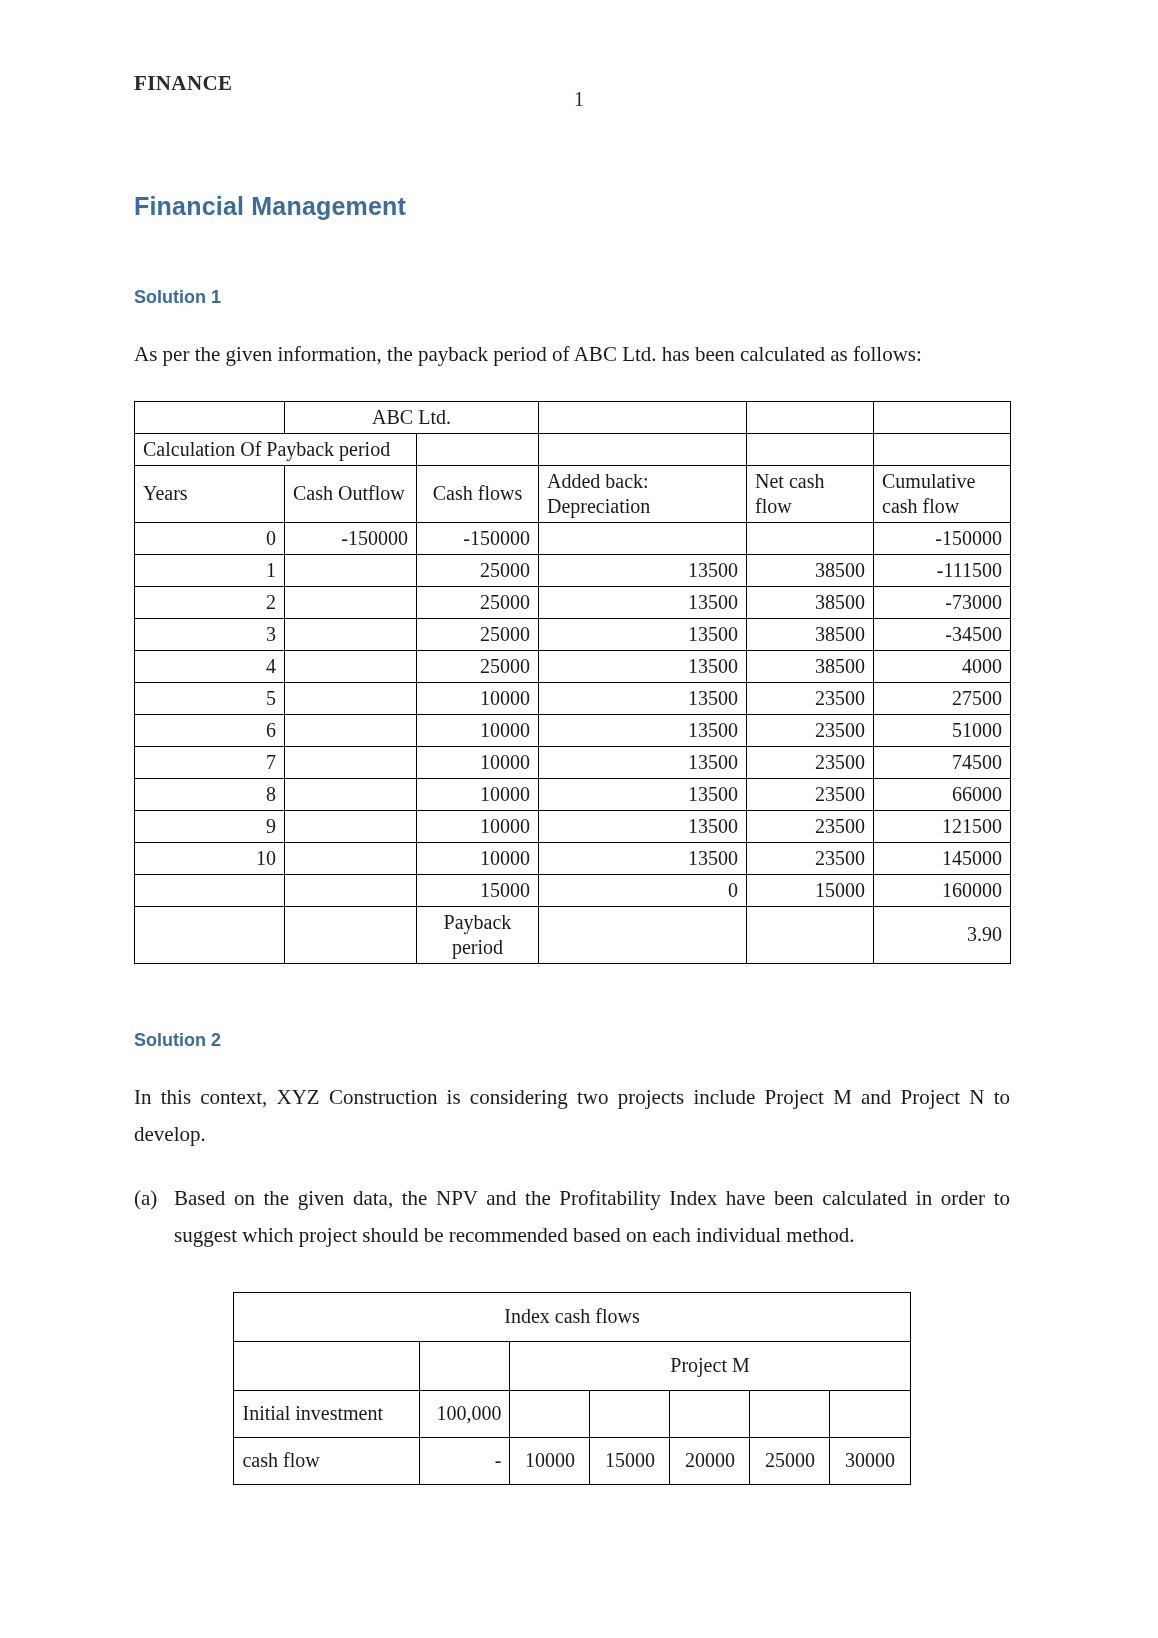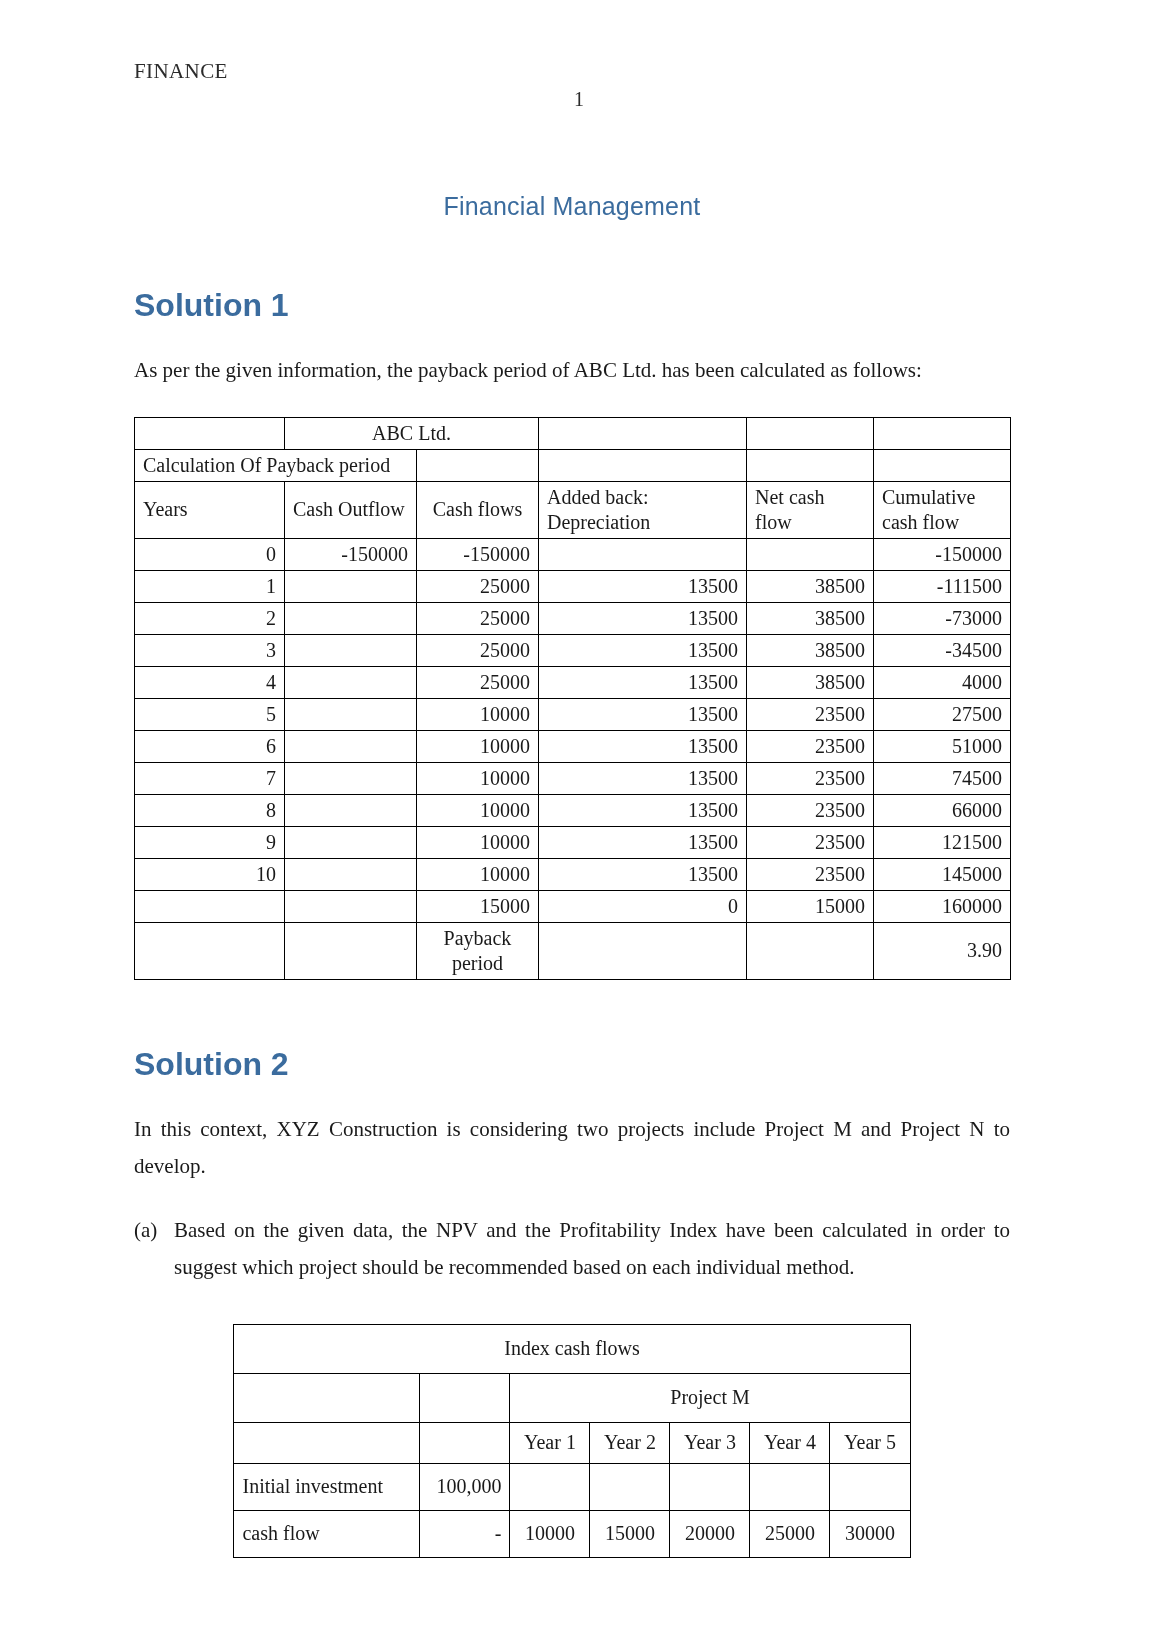--- a/index.html
+++ b/index.html
@@ -19,59 +19,59 @@
     position: relative;
     width: 1158px;
     height: 1638px;
     box-sizing: border-box;
     padding: 0;
   }
 
   
   .running-header {
     position: absolute;
-    top: 59px;
+    top: 71px;
     left: 134px;
     font-size: 21px;
     letter-spacing: 0.4px;
     color: #2b2b2b;
+    font-weight: bold;
   }
   .page-number {
     position: absolute;
     top: 88px;
     left: 0;
     width: 1158px;
     text-align: center;
     font-size: 20px;
     color: #2b2b2b;
   }
 
   
   .content {
     position: absolute;
     top: 180px;
     left: 134px;
     width: 876px;
   }
 
   .doc-title {
-    text-align: center;
     color: #3b6c9e;
     font-family: "Liberation Sans", "DejaVu Sans", sans-serif;
-    font-weight: normal;
+    font-weight: bold;
     font-size: 25px;
     letter-spacing: 0.2px;
     margin: 12px 0 0 0;
   }
 
   h2.section-heading {
     color: #3b6c9e;
     font-family: "Liberation Sans", "DejaVu Sans", sans-serif;
     font-weight: bold;
-    font-size: 32px;
+    font-size: 18px;
     margin: 0;
     padding: 0;
   }
 
   p.body-text {
     font-size: 21px;
     line-height: 1.75;
     margin: 0;
     text-align: justify;
   }
@@ -351,29 +351,20 @@
       </colgroup>
       <tbody>
         <tr class="spanrow">
           <td colspan="7">Index cash flows</td>
         </tr>
         <tr class="spanrow">
           <td></td>
           <td></td>
           <td colspan="5">Project M</td>
         </tr>
-        <tr class="yearrow">
-          <td></td>
-          <td></td>
-          <td>Year 1</td>
-          <td>Year 2</td>
-          <td>Year 3</td>
-          <td>Year 4</td>
-          <td>Year 5</td>
-        </tr>
         <tr class="datarow">
           <td class="label-cell">Initial investment</td>
           <td class="val-right">100,000</td>
           <td></td>
           <td></td>
           <td></td>
           <td></td>
           <td></td>
         </tr>
         <tr class="datarow">

